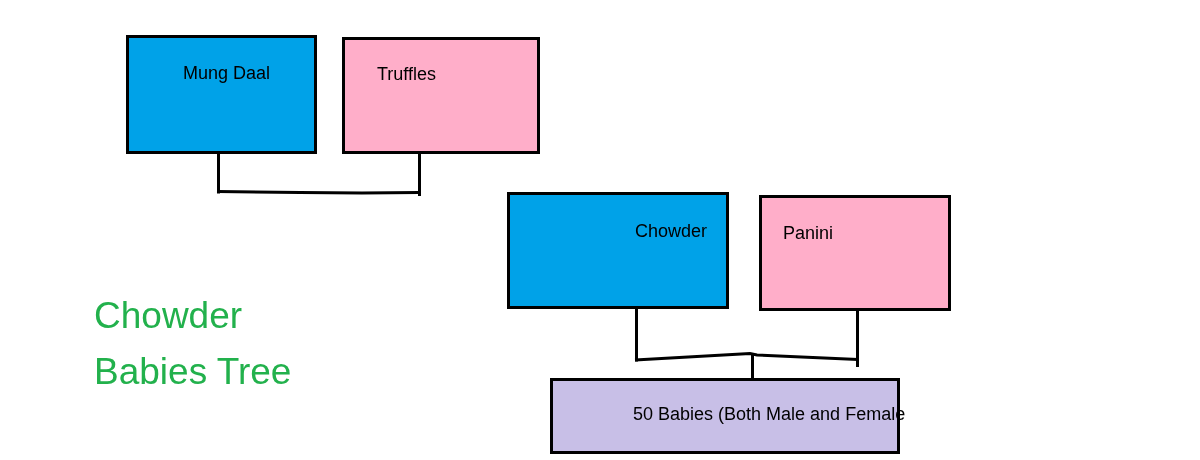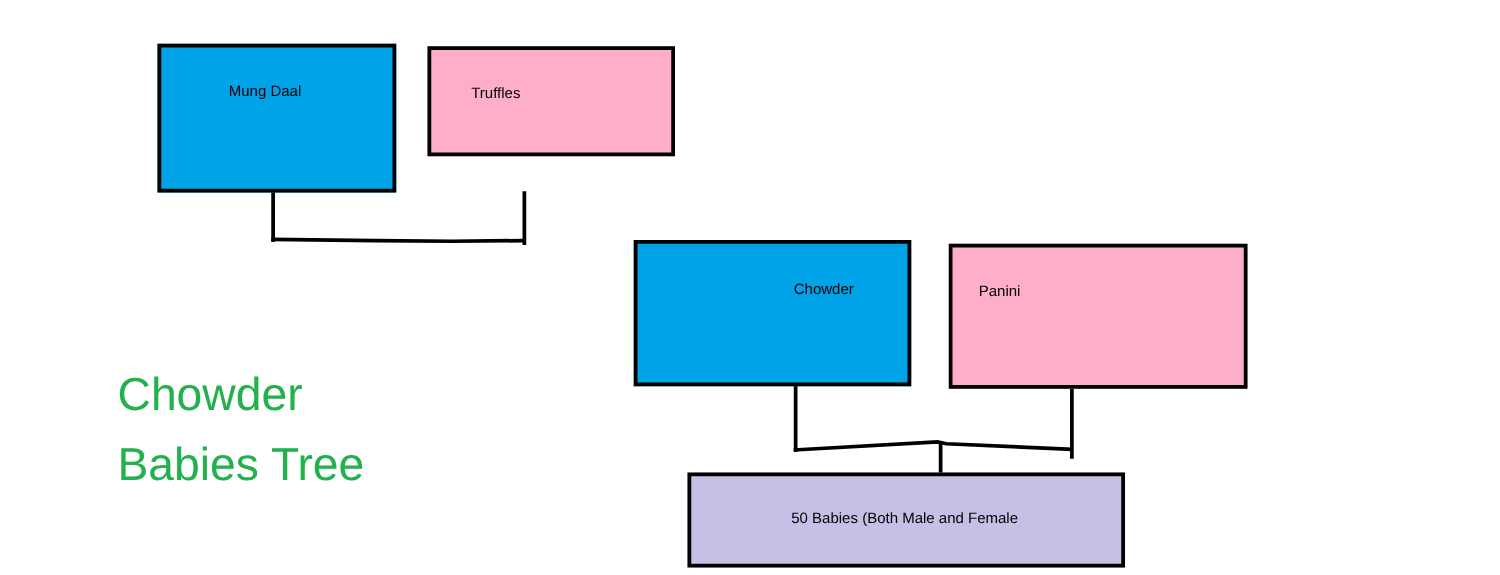--- a/index.html
+++ b/index.html
@@ -33,32 +33,32 @@
     position: absolute;
     box-sizing: border-box;
     border: 3px solid #000000;
     z-index: 2;
   }
   .node-blue   { background: #00A2E8; }
   .node-pink   { background: #FFAEC9; }
   .node-lav    { background: #C8BFE7; }
   .node-label {
     position: absolute;
-    font-size: 12px;
+    font-size: 18px;
     line-height: 18px;
     white-space: nowrap;
     color: #000000;
   }
   .node-mung    { left: 126px; top: 35px;  width: 191px; height: 119px; }
   .node-mung .node-label     { left: 54px;  top: 26px; }
-  .node-truffles{ left: 342px; top: 37px;  width: 198px; height: 88px; }
+  .node-truffles{ left: 342px; top: 37px;  width: 198px; height: 117px; }
   .node-truffles .node-label { left: 32px;  top: 25px; }
   .node-chowder { left: 507px; top: 192px; width: 222px; height: 117px; }
   .node-chowder .node-label  { left: 125px; top: 27px; }
-  .node-panini  { left: 759px; top: 195px; width: 239px; height: 116px; }
+  .node-panini  { left: 759px; top: 195px; width: 192px; height: 116px; }
   .node-panini .node-label   { left: 21px;  top: 26px; }
   .node-babies  { left: 550px; top: 378px; width: 350px; height: 76px; }
   .node-babies .node-label   { left: 80px;  top: 24px; }
   .diagram-title {
     position: absolute;
     left: 94px;
     top: 288px;
     font-size: 37px;
     line-height: 56px;
     color: #22B14C;

